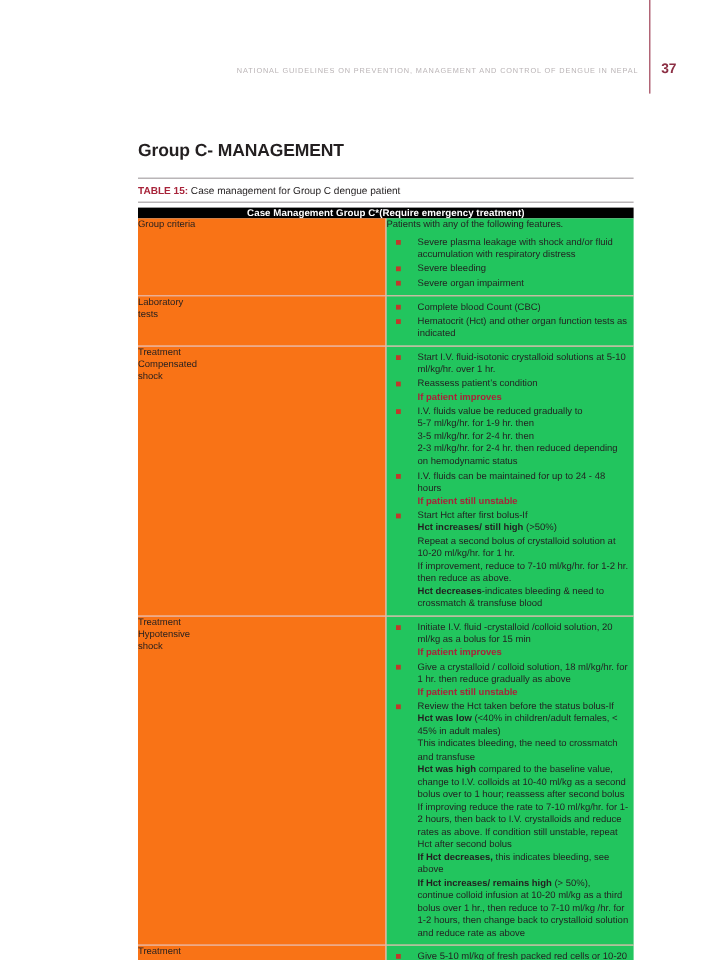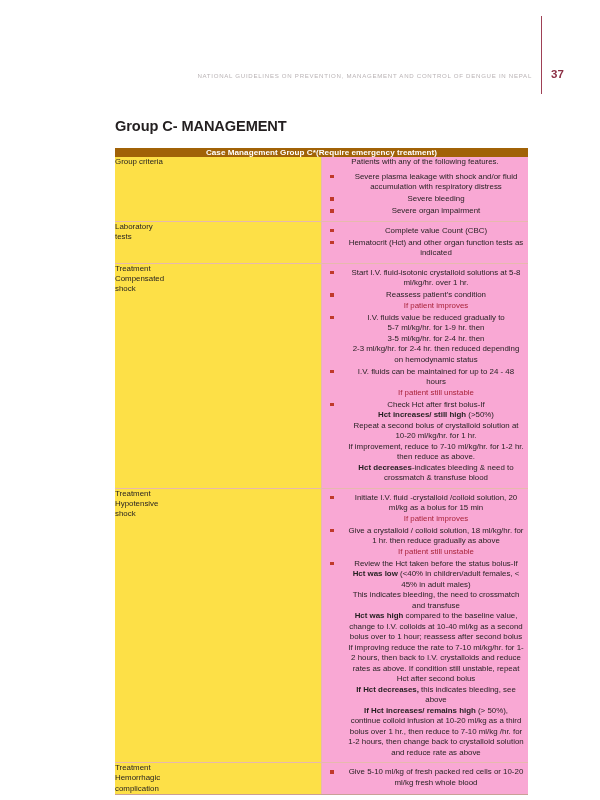--- a/index.html
+++ b/index.html
@@ -12,21 +12,21 @@
     background: #ffffff;
     font-family: "Liberation Sans", sans-serif;
     color: #231f20;
     overflow: hidden;
     position: relative;
   }
 
   
   .page-header {
     position: absolute;
-    top: 16px;
+    top: 0;
     left: 0;
     width: 600px;
     height: 86px;
   }
   .header-rule {
     position: absolute;
     left: 541px;
     top: 0;
     width: 1px;
     height: 78px;
@@ -87,47 +87,46 @@
   table.dtable {
     border-collapse: collapse;
     width: 413px;
     table-layout: fixed;
   }
   table.dtable td, table.dtable th {
     vertical-align: top;
     padding: 0;
   }
   .thead-cell {
-    background: #a16207;
+    background: #000000;
     color: #ffffff;
     font-size: 8.1px;
     font-weight: bold;
     text-align: center;
     padding: 5px 4px 5px 4px;
     letter-spacing: 0.05px;
   }
 
   .row-label {
     width: 82px;
-    background: #fde047;
+    background: #f97316;
     border-right: 1px solid #e7b9ad;
     border-bottom: 1px solid #e7b9ad;
     padding: 6px 6px 8px 7px;
     font-size: 7.9px;
     line-height: 1.32;
     color: #231f20;
   }
   .row-body {
-    background: #f9a8d4;
+    background: #22c55e;
     border-bottom: 1px solid #e7b9ad;
     padding: 6px 6px 8px 6px;
     font-size: 7.9px;
     line-height: 1.33;
     color: #231f20;
-    text-align: center;
   }
   tr.last-row .row-label,
   tr.last-row .row-body {
     border-bottom: 1px solid #c9a096;
   }
 
   .lead-line {
     margin: 0 0 2px 0;
   }
 
@@ -150,37 +149,42 @@
     height: 3.6px;
     background: #c0392b;
   }
   .sub {
     display: block;
   }
   .b {
     font-weight: bold;
   }
   .red-b {
-    font-weight: normal;
+    font-weight: bold;
     color: #a8243a;
   }
 </style>
 </head>
 <body>
 
 <div class="page-header">
   <div class="header-rule"></div>
   <div class="header-text">National guidelines on prevention, management and control of dengue in Nepal</div>
   <div class="page-number">37</div>
 </div>
 
 <div class="content">
 
   <h1 class="section-title">Group C- MANAGEMENT</h1>
 
+  <div class="caption-block">
+    <div class="caption-text">
+      <span class="tbl-label">TABLE 15:</span><span> Case management for Group C dengue patient</span>
+    </div>
+  </div>
 
   <table class="dtable">
     <thead>
       <tr>
         <th class="thead-cell" colspan="2">Case Management Group C*(Require emergency treatment)</th>
       </tr>
     </thead>
     <tbody id="table-body">
         <tr>
           <td class="row-label">
@@ -202,55 +206,55 @@
           </td>
         </tr>
         <tr>
           <td class="row-label">
             <div>Laboratory</div>
             <div>tests</div>
           </td>
           <td class="row-body">
             <ul class="bullets">
               <li>
-                <span class="sub">Complete value Count (CBC)</span>
+                <span class="sub">Complete blood Count (CBC)</span>
               </li>
               <li>
                 <span class="sub">Hematocrit (Hct) and other organ function tests as indicated</span>
               </li>
             </ul>
           </td>
         </tr>
         <tr>
           <td class="row-label">
             <div>Treatment</div>
             <div>Compensated</div>
             <div>shock</div>
           </td>
           <td class="row-body">
             <ul class="bullets">
               <li>
-                <span class="sub">Start I.V. fluid-isotonic crystalloid solutions at 5-8 ml/kg/hr. over 1 hr.</span>
+                <span class="sub">Start I.V. fluid-isotonic crystalloid solutions at 5-10 ml/kg/hr. over 1 hr.</span>
               </li>
               <li>
                 <span class="sub">Reassess patient’s condition</span>
                 <span class="sub red-b">If patient improves</span>
               </li>
               <li>
                 <span class="sub">I.V. fluids value be reduced gradually to</span>
                 <span class="sub">5-7 ml/kg/hr. for 1-9 hr. then</span>
                 <span class="sub">3-5 ml/kg/hr. for 2-4 hr. then</span>
                 <span class="sub">2-3 ml/kg/hr. for 2-4 hr. then reduced depending on hemodynamic status</span>
               </li>
               <li>
                 <span class="sub">I.V. fluids can be maintained for up to 24 - 48 hours</span>
                 <span class="sub red-b">If patient still unstable</span>
               </li>
               <li>
-                <span class="sub">Check Hct after first bolus-If</span>
+                <span class="sub">Start Hct after first bolus-If</span>
                 <span class="sub"><span class="b">Hct increases/ still high</span><span> (&gt;50%)</span></span>
                 <span class="sub">Repeat a second bolus of crystalloid solution at 10-20 ml/kg/hr. for 1 hr.</span>
                 <span class="sub">If improvement, reduce to 7-10 ml/kg/hr. for 1-2 hr.  then reduce as above.</span>
                 <span class="sub"><span class="b">Hct decreases</span><span>-indicates bleeding &amp; need to crossmatch &amp; transfuse blood</span></span>
               </li>
             </ul>
           </td>
         </tr>
         <tr>
           <td class="row-label">

